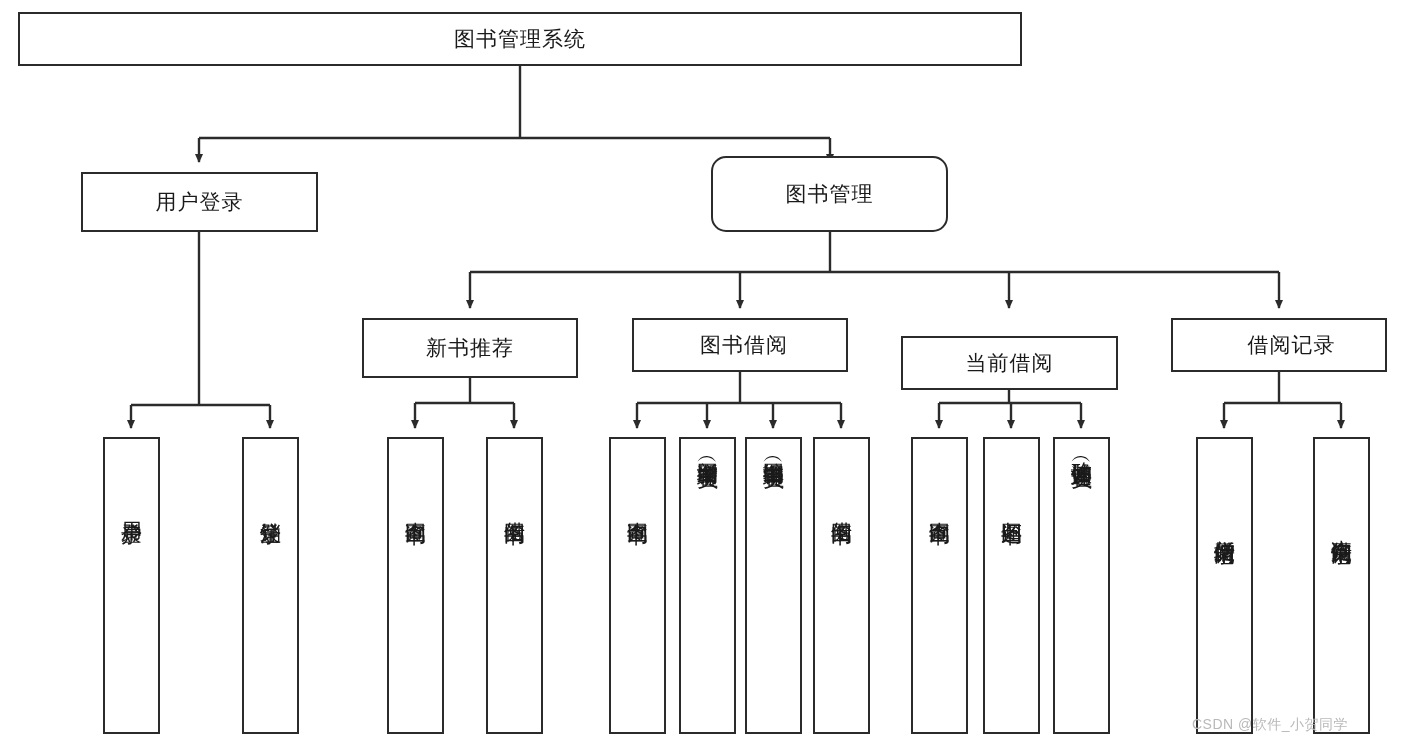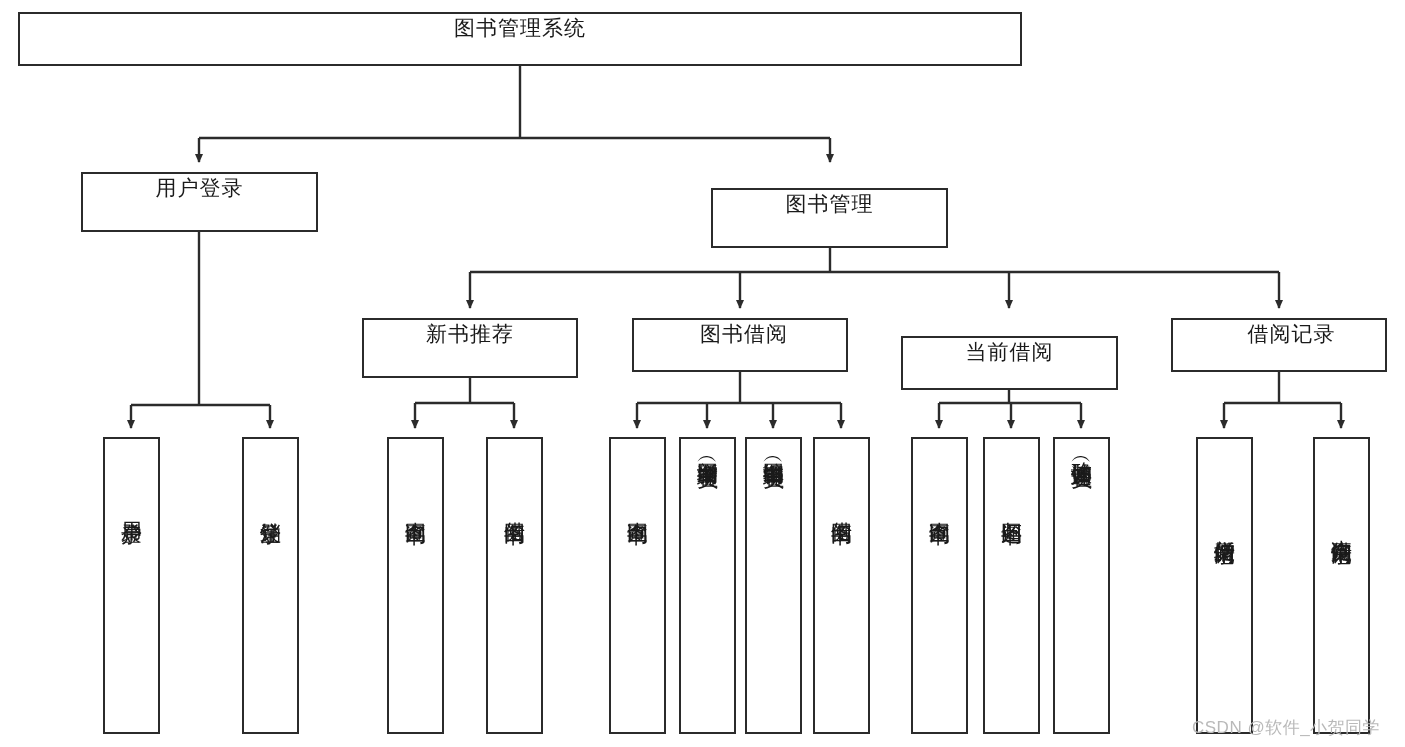--- a/index.html
+++ b/index.html
@@ -23,21 +23,21 @@
     top: 0;
     width: 1405px;
     height: 747px;
   }
   .node-box {
     position: absolute;
     box-sizing: border-box;
     border: 2px solid #2b2b2b;
     background: #ffffff;
     display: flex;
-    align-items: flex-start;
+    align-items: center;
     justify-content: center;
     color: #1a1a1a;
   }
   .node-box.horiz {
     font-size: 21px;
     letter-spacing: 1px;
   }
   .node-box.vert {
     font-size: 21px;
     letter-spacing: 1px;
@@ -52,21 +52,21 @@
     white-space: nowrap;
   }
   .node-box.vert.mid .vtext {
     margin-top: 60px;
   }
   .node-box.vert.midshort .vtext {
     margin-top: 78px;
   }
   .watermark {
     position: absolute;
-    font-size: 17px;
+    font-size: 14px;
     color: #b9b9b9;
     white-space: nowrap;
     letter-spacing: 0.5px;
   }
 </style>
 </head>
 <body>
 
 <div id="canvas">
 
@@ -120,21 +120,21 @@
     </g>
   </svg>
 
   <div class="node-box horiz" id="root-node" style="left: 18px; top: 12px; width: 1004px; height: 54px;">
     <span>图书管理系统</span>
   </div>
 
   <div class="node-box horiz" id="l1-0" style="left: 81px; top: 172px; width: 237px; height: 60px;">
     <span>用户登录</span>
   </div>
-  <div class="node-box horiz" id="l1-1" style="left: 711px; top: 188px; width: 237px; height: 60px;">
+  <div class="node-box horiz" id="l1-1" style="left: 711px; top: 156px; width: 237px; height: 76px; border-radius: 15px;">
     <span>图书管理</span>
   </div>
 
   <div class="node-box horiz" id="l2-0" style="left: 362px; top: 318px; width: 216px; height: 60px;">
     <span>新书推荐</span>
   </div>
   <div class="node-box horiz" id="l2-1" style="left: 632px; top: 318px; width: 216px; height: 54px; padding-left: 8px;">
     <span>图书借阅</span>
   </div>
   <div class="node-box horiz" id="l2-2" style="left: 901px; top: 336px; width: 217px; height: 54px;">

